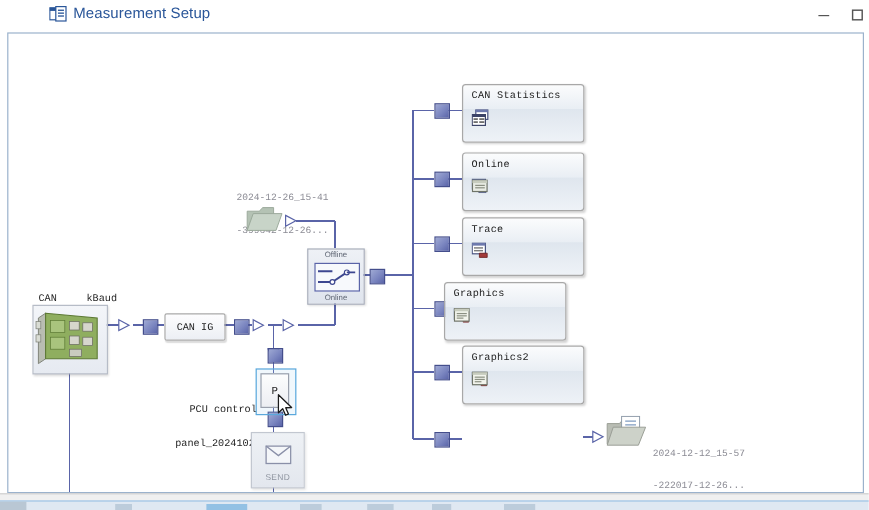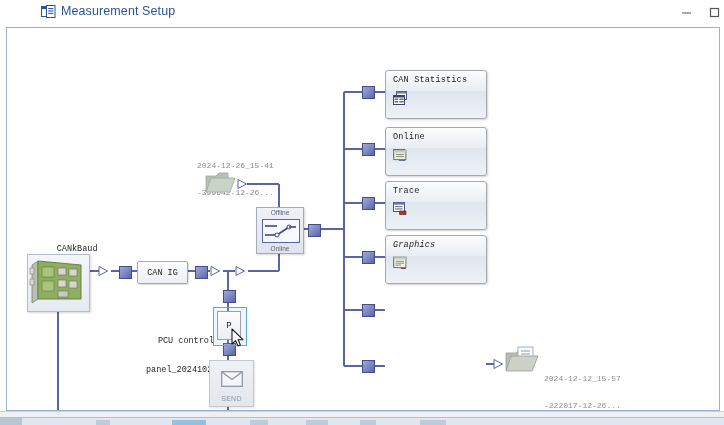--- a/index.html
+++ b/index.html
@@ -139,21 +139,21 @@
   .sendblock{
     position:absolute;left:202px;top:332px;width:43px;height:45px;
     background:linear-gradient(to bottom,#eef1f5,#e3e7ee);
     border:1px solid #c2c7d0;box-shadow:1px 1px 2px rgba(0,0,0,.10);
   }
   .sendblock .sl{
     position:absolute;left:0;bottom:4px;width:43px;text-align:center;
     font-size:7px;color:#8d939e;letter-spacing:.3px;
   }
 
-  .abs{position:absolute;text-align:right;}
+  .abs{position:absolute;}
   .cursor{position:absolute;left:224px;top:300px;width:14px;height:20px;}
 </style>
 </head>
 <body>
 
 <div class="app">
 
   <div class="titlebar">
     <div class="title-icon">
       <svg width="15" height="14" viewBox="0 0 15 14">
@@ -405,38 +405,54 @@
             <rect x="0.5" y="0.5" width="11" height="9" fill="#ffffff" stroke="#4a5480"></rect>
             <rect x="0.5" y="0.5" width="11" height="2.2" fill="#6d79ad"></rect>
             <rect x="2" y="4" width="7.5" height="1.2" fill="#7d7d7d"></rect>
             <rect x="2" y="6.3" width="7.5" height="1.2" fill="#7d7d7d"></rect>
             <path d="M6.5,9 L13,9 L13,12.5 L6.5,12.5 Z" fill="#a33a3a" stroke="#6d2424" stroke-width="0.7"></path>
           </svg>
         </div>
       </div>
 
       <div class="port" style="left:355px;top:223px;"></div>
-      <div class="fblock" style="left:378px;top:207px;font-style:italic;">
+      <div class="fblock" style="left:363px;top:207px;">
         <div class="fb-title">Graphics</div>
         <div class="fb-icons">
           <svg width="14" height="13" viewBox="0 0 14 13">
             <rect x="0.5" y="1.5" width="10.5" height="8.5" fill="#ffffff" stroke="#4a5480" stroke-width="1.1"></rect>
             <path d="M8,9.5 L12.5,9.5 L12.5,12.5 L8,12.5 Z" fill="#b03a3a" stroke="#6d2424" stroke-width="0.7"></path>
           </svg>
           <svg width="14" height="13" viewBox="0 0 14 13">
             <rect x="0.7" y="1.2" width="12.2" height="10.4" fill="#f2f4ec" stroke="#6f7468"></rect>
             <rect x="0.7" y="1.2" width="12.2" height="2.2" fill="#c7ccbe"></rect>
             <rect x="2.6" y="4.8" width="8.4" height="1" fill="#8b9082"></rect>
             <rect x="2.6" y="6.7" width="8.4" height="1" fill="#8b9082"></rect>
             <rect x="2.6" y="8.6" width="5.6" height="1" fill="#8b9082"></rect>
           </svg>
         </div>
       </div>
 
       <div class="port" style="left:355px;top:276px;"></div>
+      <div class="fblock" style="left:378px;top:260px;">
+        <div class="fb-title">Graphics2</div>
+        <div class="fb-icons">
+          <svg width="14" height="13" viewBox="0 0 14 13">
+            <rect x="0.5" y="1.5" width="10.5" height="8.5" fill="#ffffff" stroke="#4a5480" stroke-width="1.1"></rect>
+            <path d="M8,9.5 L12.5,9.5 L12.5,12.5 L8,12.5 Z" fill="#b03a3a" stroke="#6d2424" stroke-width="0.7"></path>
+          </svg>
+          <svg width="14" height="13" viewBox="0 0 14 13">
+            <rect x="0.7" y="1.2" width="12.2" height="10.4" fill="#f2f4ec" stroke="#6f7468"></rect>
+            <rect x="0.7" y="1.2" width="12.2" height="2.2" fill="#c7ccbe"></rect>
+            <rect x="2.6" y="4.8" width="8.4" height="1" fill="#8b9082"></rect>
+            <rect x="2.6" y="6.7" width="8.4" height="1" fill="#8b9082"></rect>
+            <rect x="2.6" y="8.6" width="5.6" height="1" fill="#8b9082"></rect>
+          </svg>
+        </div>
+      </div>
 
       <div class="port" style="left:355px;top:332px;"></div>
 
     </div>
   </div>
 
   <div class="statusline"></div>
   <div class="taskbar">
     <div class="tb-start"></div>
     <div class="tb-ico" style="left:96px;width:14px;"></div>

